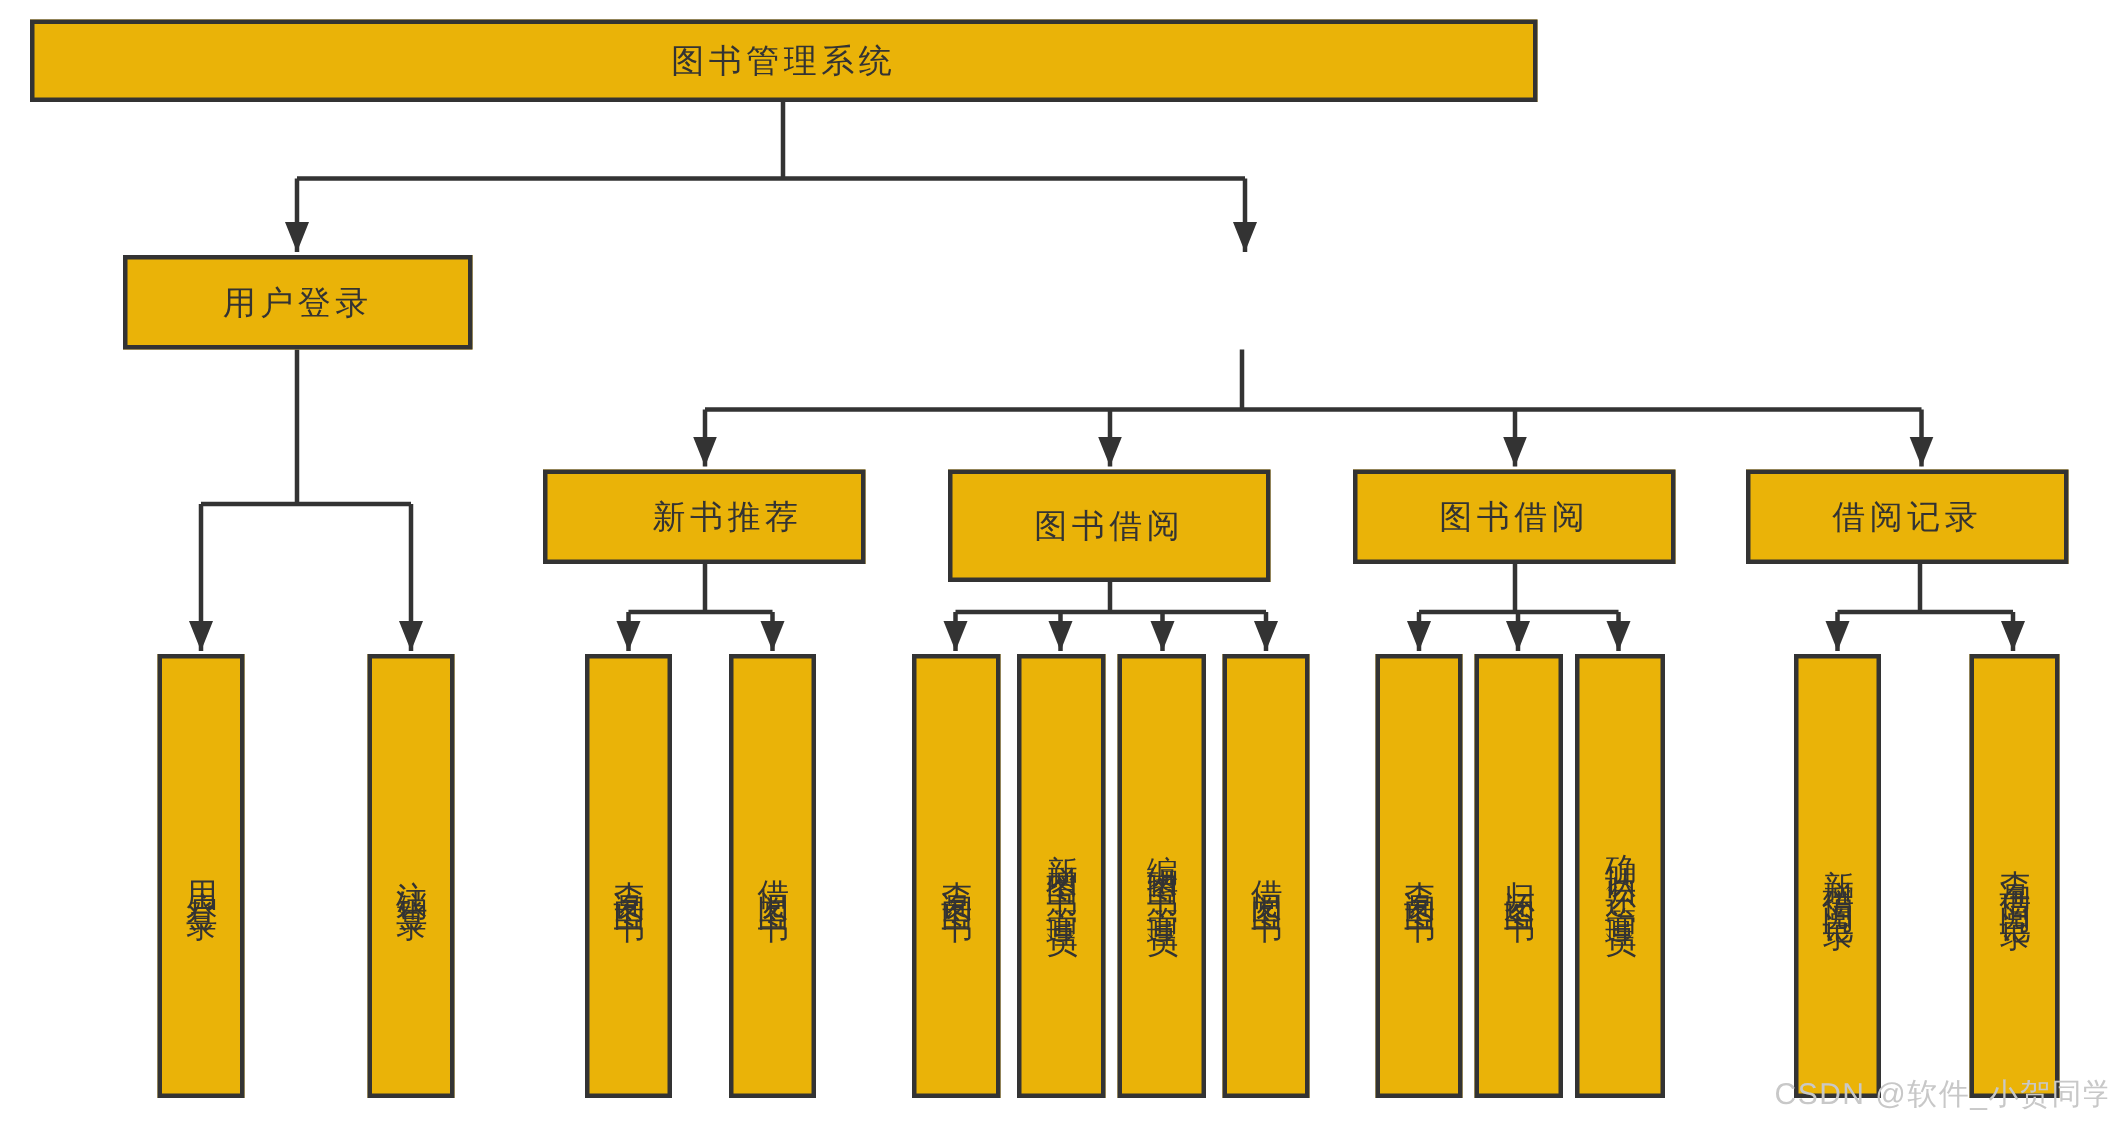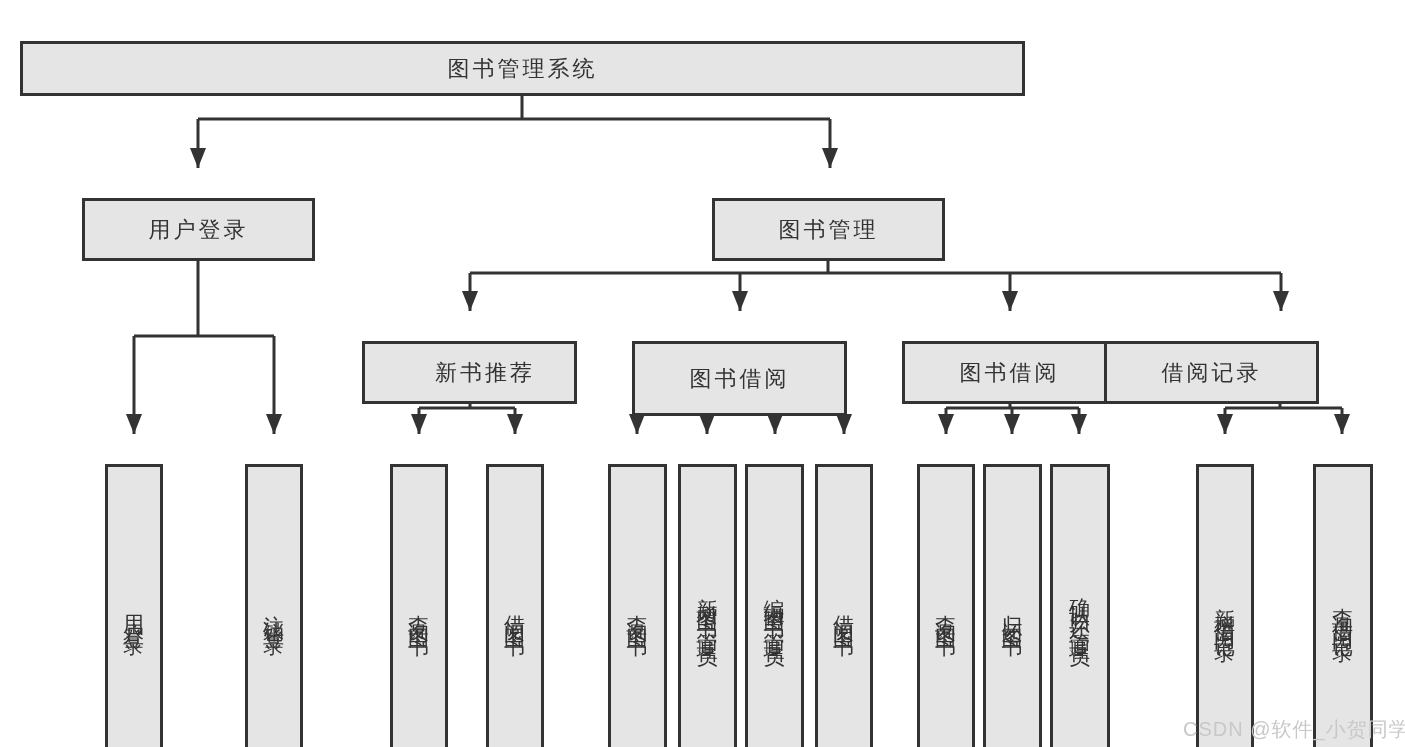--- a/index.html
+++ b/index.html
@@ -18,28 +18,27 @@
   .wires {
     position: absolute;
     left: 0;
     top: 0;
     z-index: 1;
   }
   .node {
     position: absolute;
     box-sizing: border-box;
     border: 3px solid #333333;
-    background: #e5e5e5;
+    background: #eab308;
     color: #333333;
     display: flex;
     align-items: center;
     justify-content: center;
     z-index: 2;
     text-align: center;
-    margin-top: 28px;
   }
   .node.h {
     font-size: 22px;
     letter-spacing: 3px;
     white-space: nowrap;
   }
   .node.v {
     writing-mode: vertical-rl;
     font-size: 21px;
     letter-spacing: 7px;
@@ -100,26 +99,25 @@
 
       <path d="M1280 376 V408 M1225 408 H1342"></path>
       <path d="M1225 408 V434" marker-end="url(#ah)"></path>
       <path d="M1342 408 V434" marker-end="url(#ah)"></path>
     </g>
   </svg>
 
   <div class="node h" style="left:20px; top:13px; width:1005px; height:55px;">图书管理系统</div>
 
   <div class="node h" style="left:82px; top:170px; width:233px; height:63px;">用户登录</div>
-  <div class="node h" style="left:712px; top:170px; width:233px; height:63px;">图书管理</div>
 
   <div class="node h" style="left:362px; top:313px; width:215px; height:63px;padding-left:31px;">新书推荐</div>
   <div class="node h" style="left:632px; top:313px; width:215px; height:75px;">图书借阅</div>
   <div class="node h" style="left:902px; top:313px; width:215px; height:63px;">图书借阅</div>
-  <div class="node h" style="left:1104px; top:313px; width:215px; height:63px;">借阅记录</div>
+  <div class="node h" style="left:1164px; top:313px; width:215px; height:63px;">借阅记录</div>
 
   <div class="node v" style="left:105px; top:436px; width:58px; height:296px;">用户登录</div>
   <div class="node v" style="left:245px; top:436px; width:58px; height:296px;">注销登录</div>
 
   <div class="node v" style="left:390px; top:436px; width:58px; height:296px;">查询图书</div>
   <div class="node v" style="left:486px; top:436px; width:58px; height:296px;">借阅图书</div>
 
   <div class="node v" style="left:608px; top:436px; width:59px; height:296px;">查询图书</div>
   <div class="node v" style="left:678px; top:436px; width:59px; height:296px;">新增图书（管理员）</div>
   <div class="node v" style="left:745px; top:436px; width:59px; height:296px;">编辑图书（管理员）</div>

